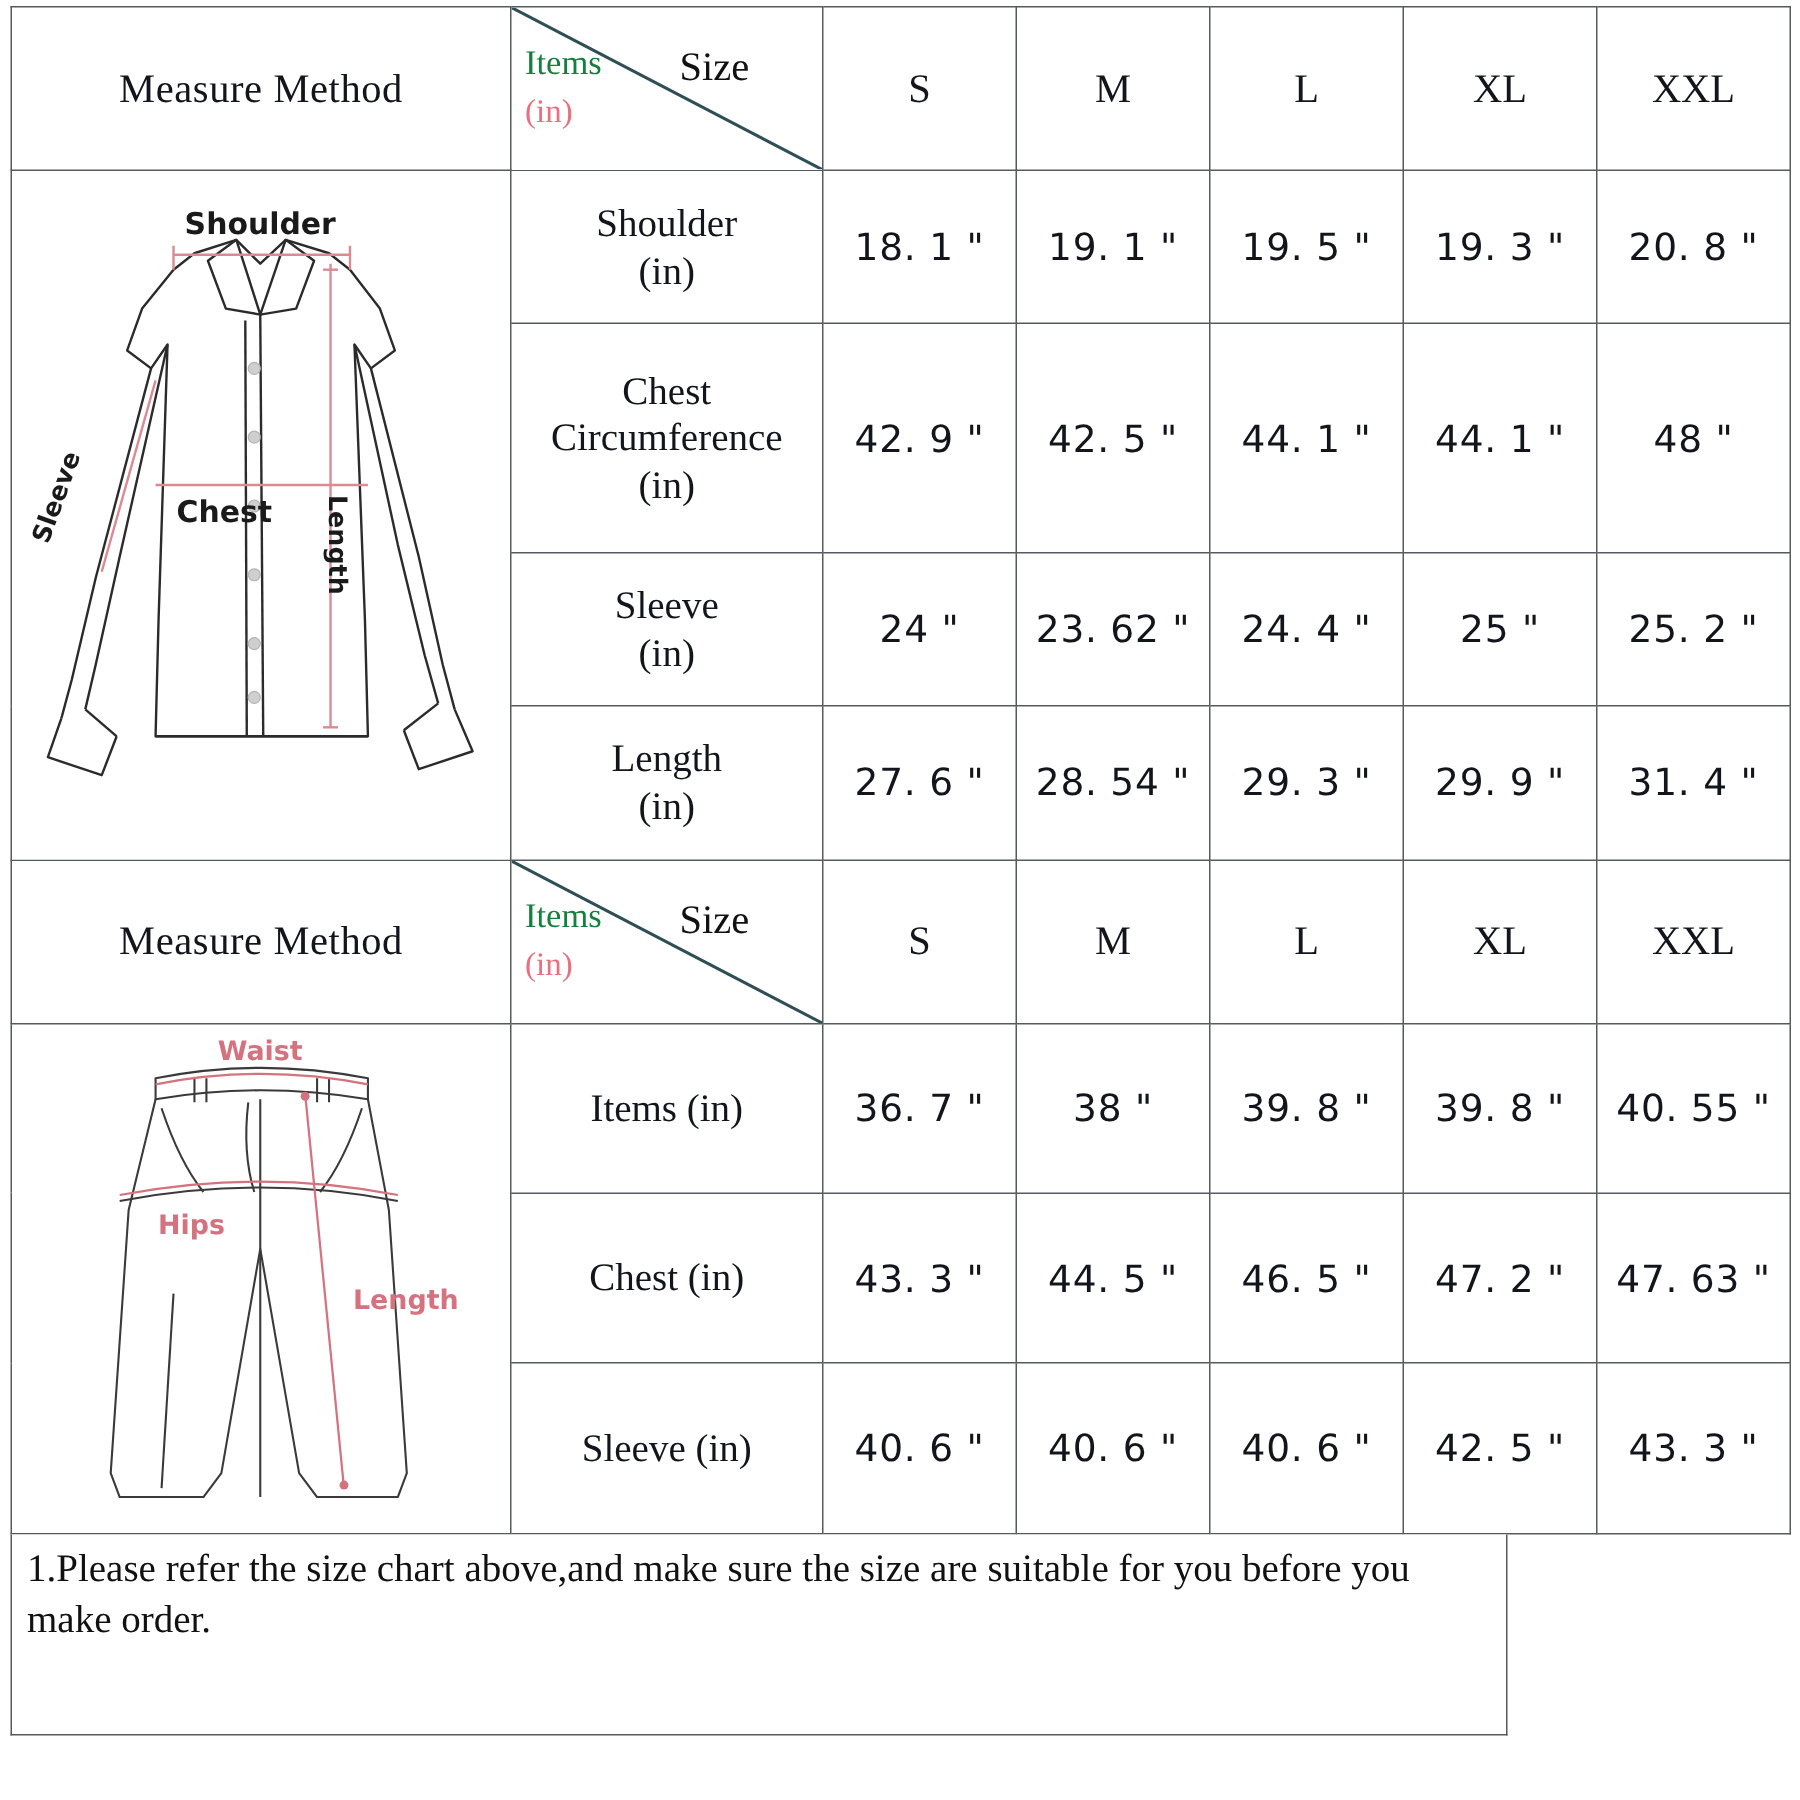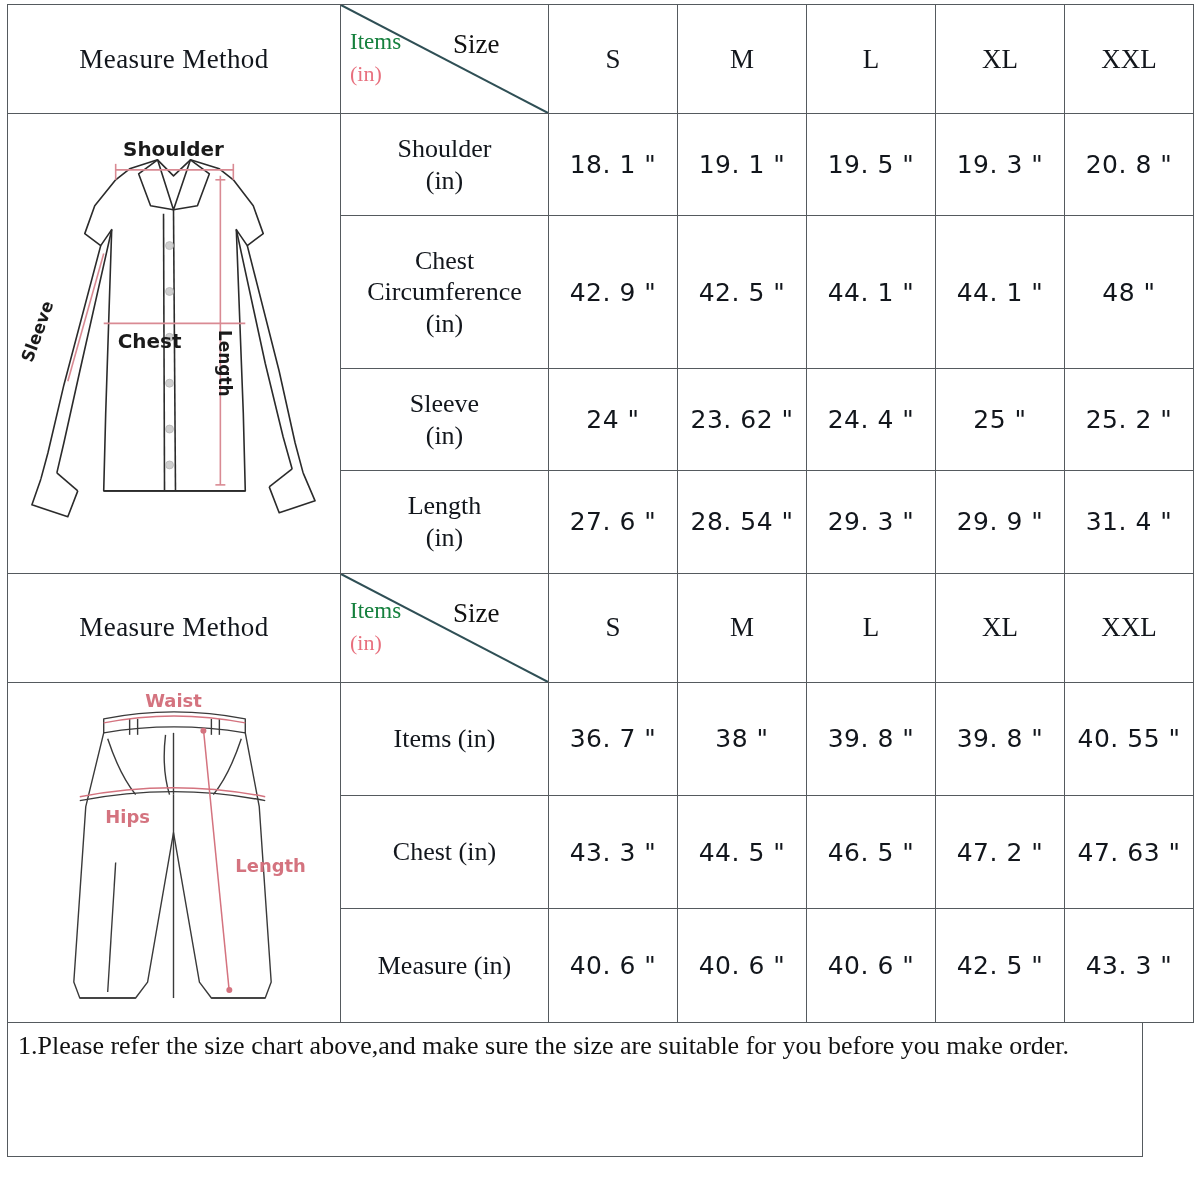--- a/index.html
+++ b/index.html
@@ -71,21 +71,21 @@
   }
   .diagcell{
     padding:0;
     position:relative;
     background:#fff;
   }
   .diagbox{width:100%;height:100%;display:block;}
   .notes{
     border:1px solid #555a5e;
     border-top:none;
-    width:1136px;
+    width:998px;
     margin-left:7px;
     box-sizing:border-box;
     padding:6px 10px 4px 10px;
     font-size:26px;
     line-height:1.34;
     color:#111;
     background:#fff;
     height:134px;
   }
   .notes p{margin:0 0 2px 0;}
@@ -291,21 +291,21 @@
       <tr>
         <td class="teal rowlabel">Chest (in)</td>
         <td class="val">43. 3 "</td>
         <td class="val">44. 5 "</td>
         <td class="val">46. 5 "</td>
         <td class="val">47. 2 "</td>
         <td class="val">47. 63 "</td>
       </tr>
 
       <tr>
-        <td class="teal rowlabel">Measure (in)</td>
+        <td class="teal rowlabel">Sleeve (in)</td>
         <td class="val">40. 6 "</td>
         <td class="val">40. 6 "</td>
         <td class="val">40. 6 "</td>
         <td class="val">42. 5 "</td>
         <td class="val">43. 3 "</td>
       </tr>
 
     </tbody>
   </table>
 

